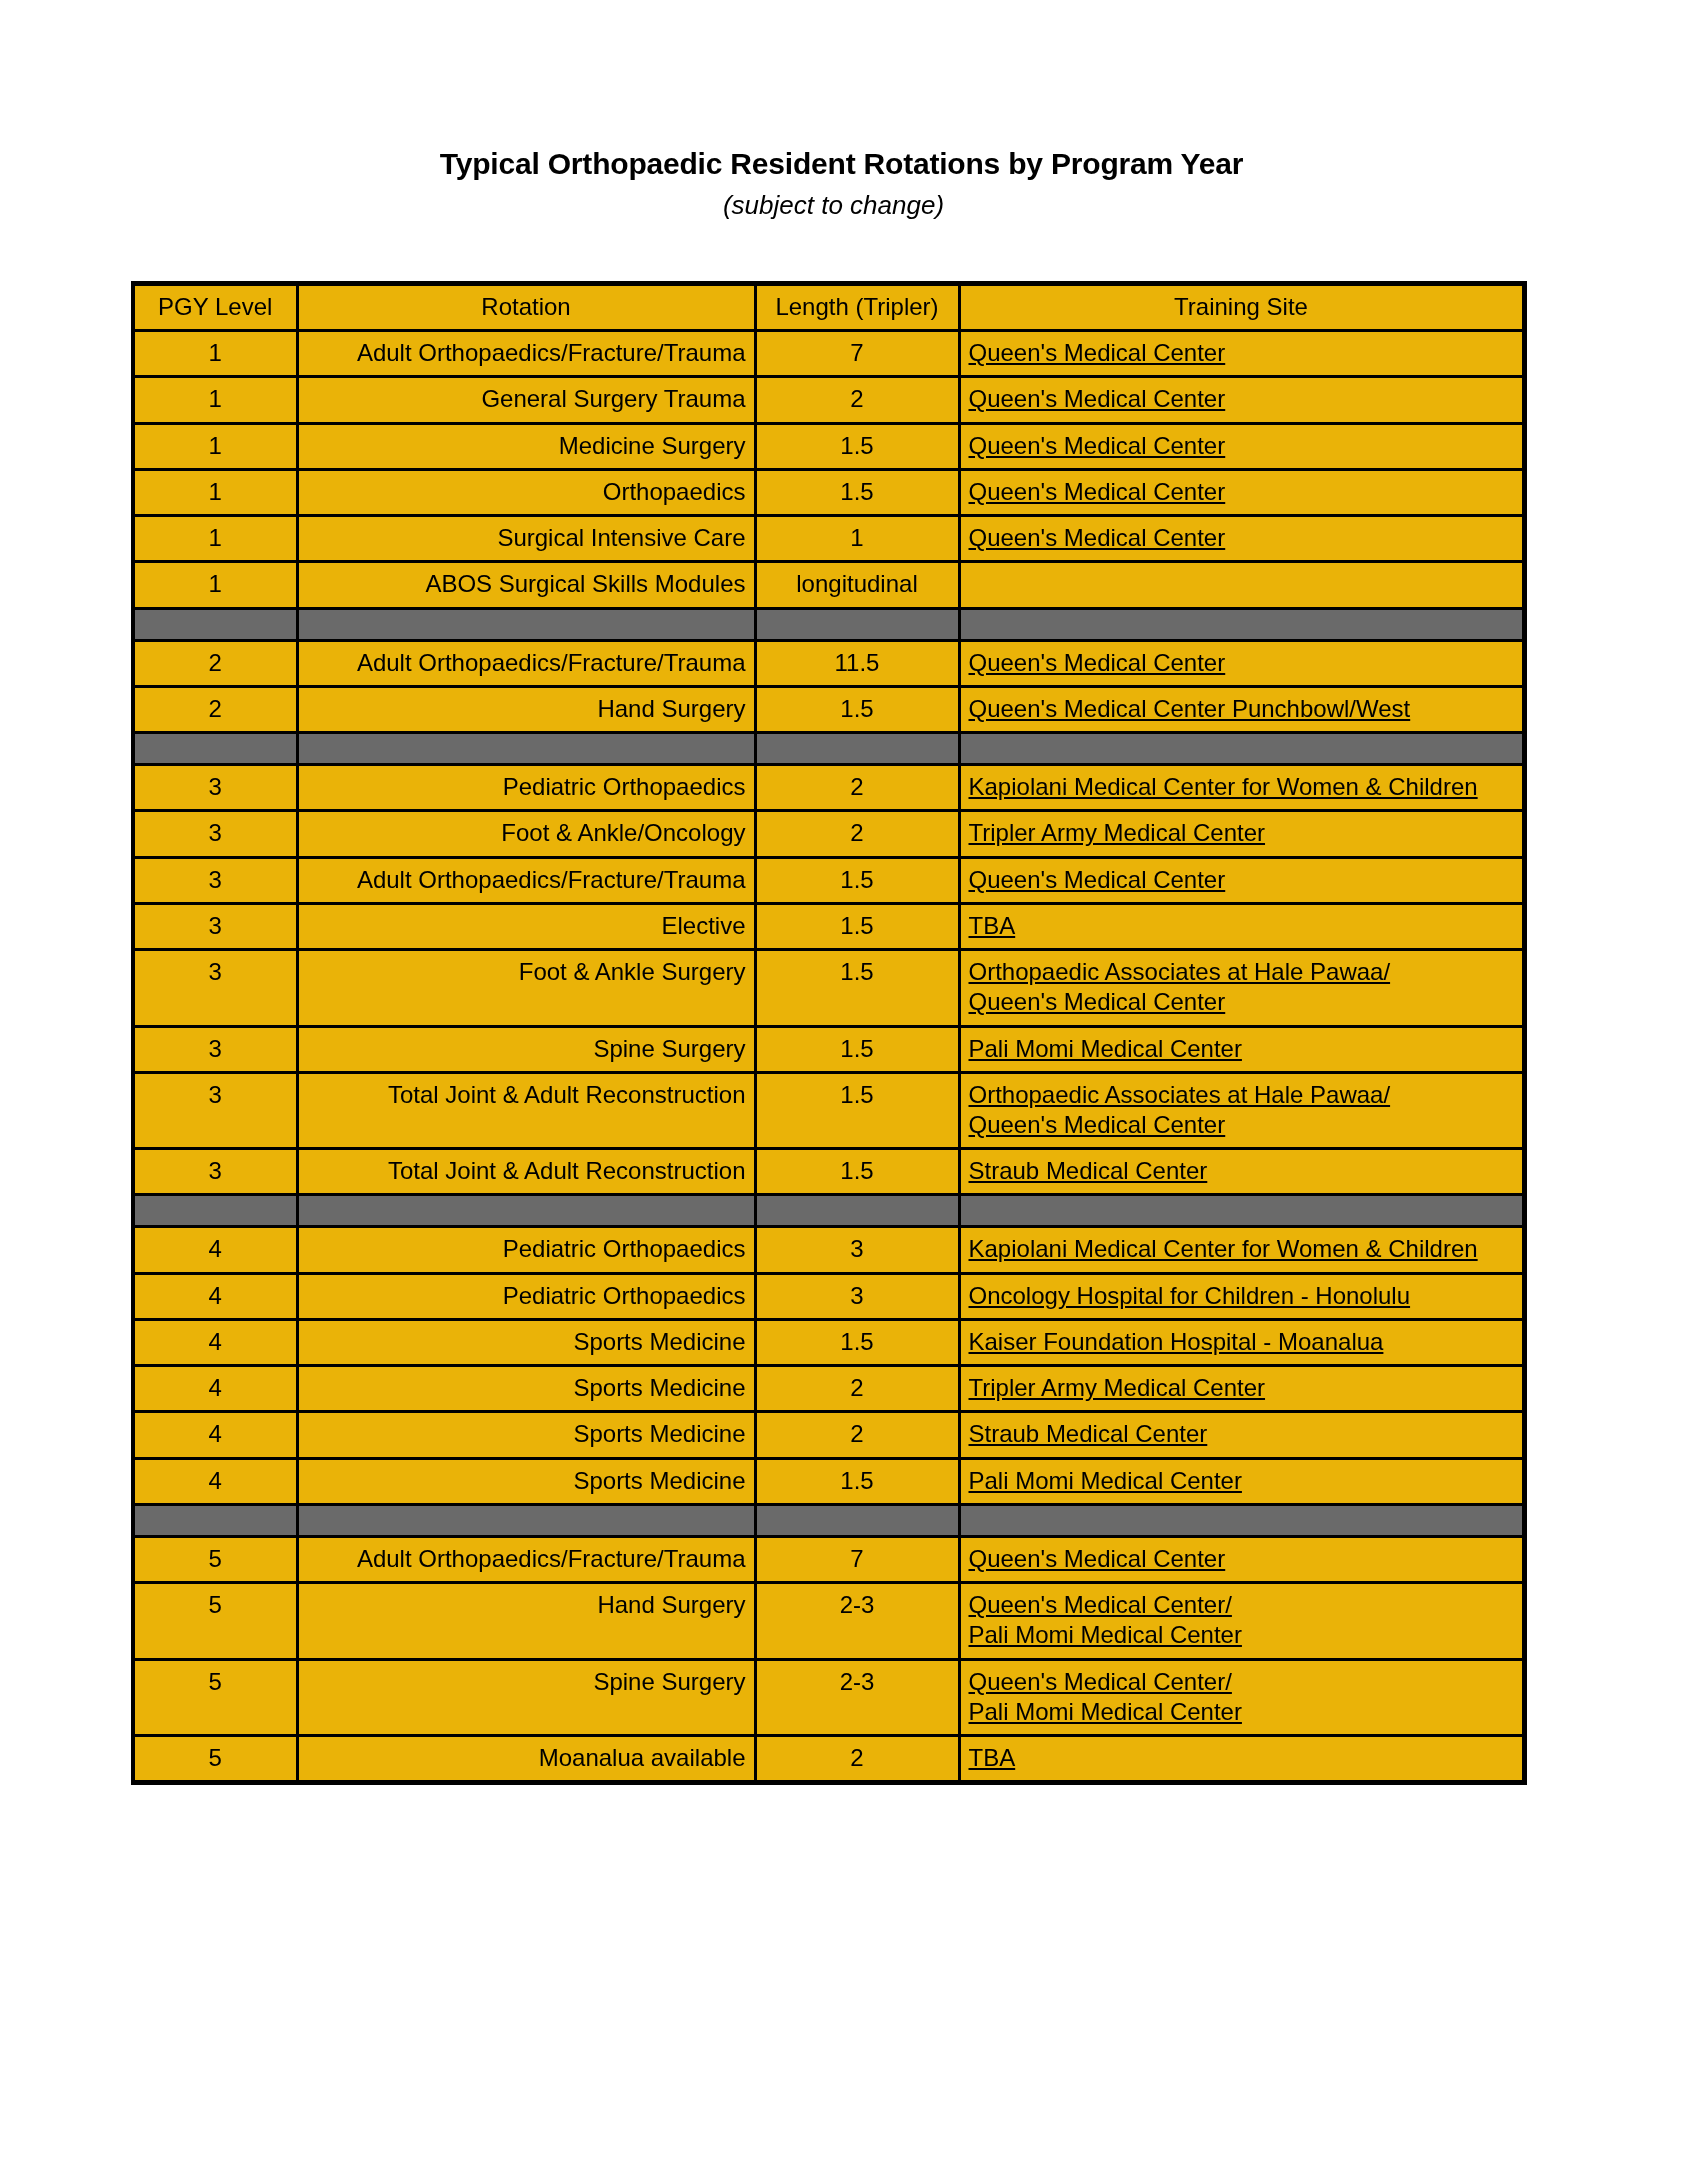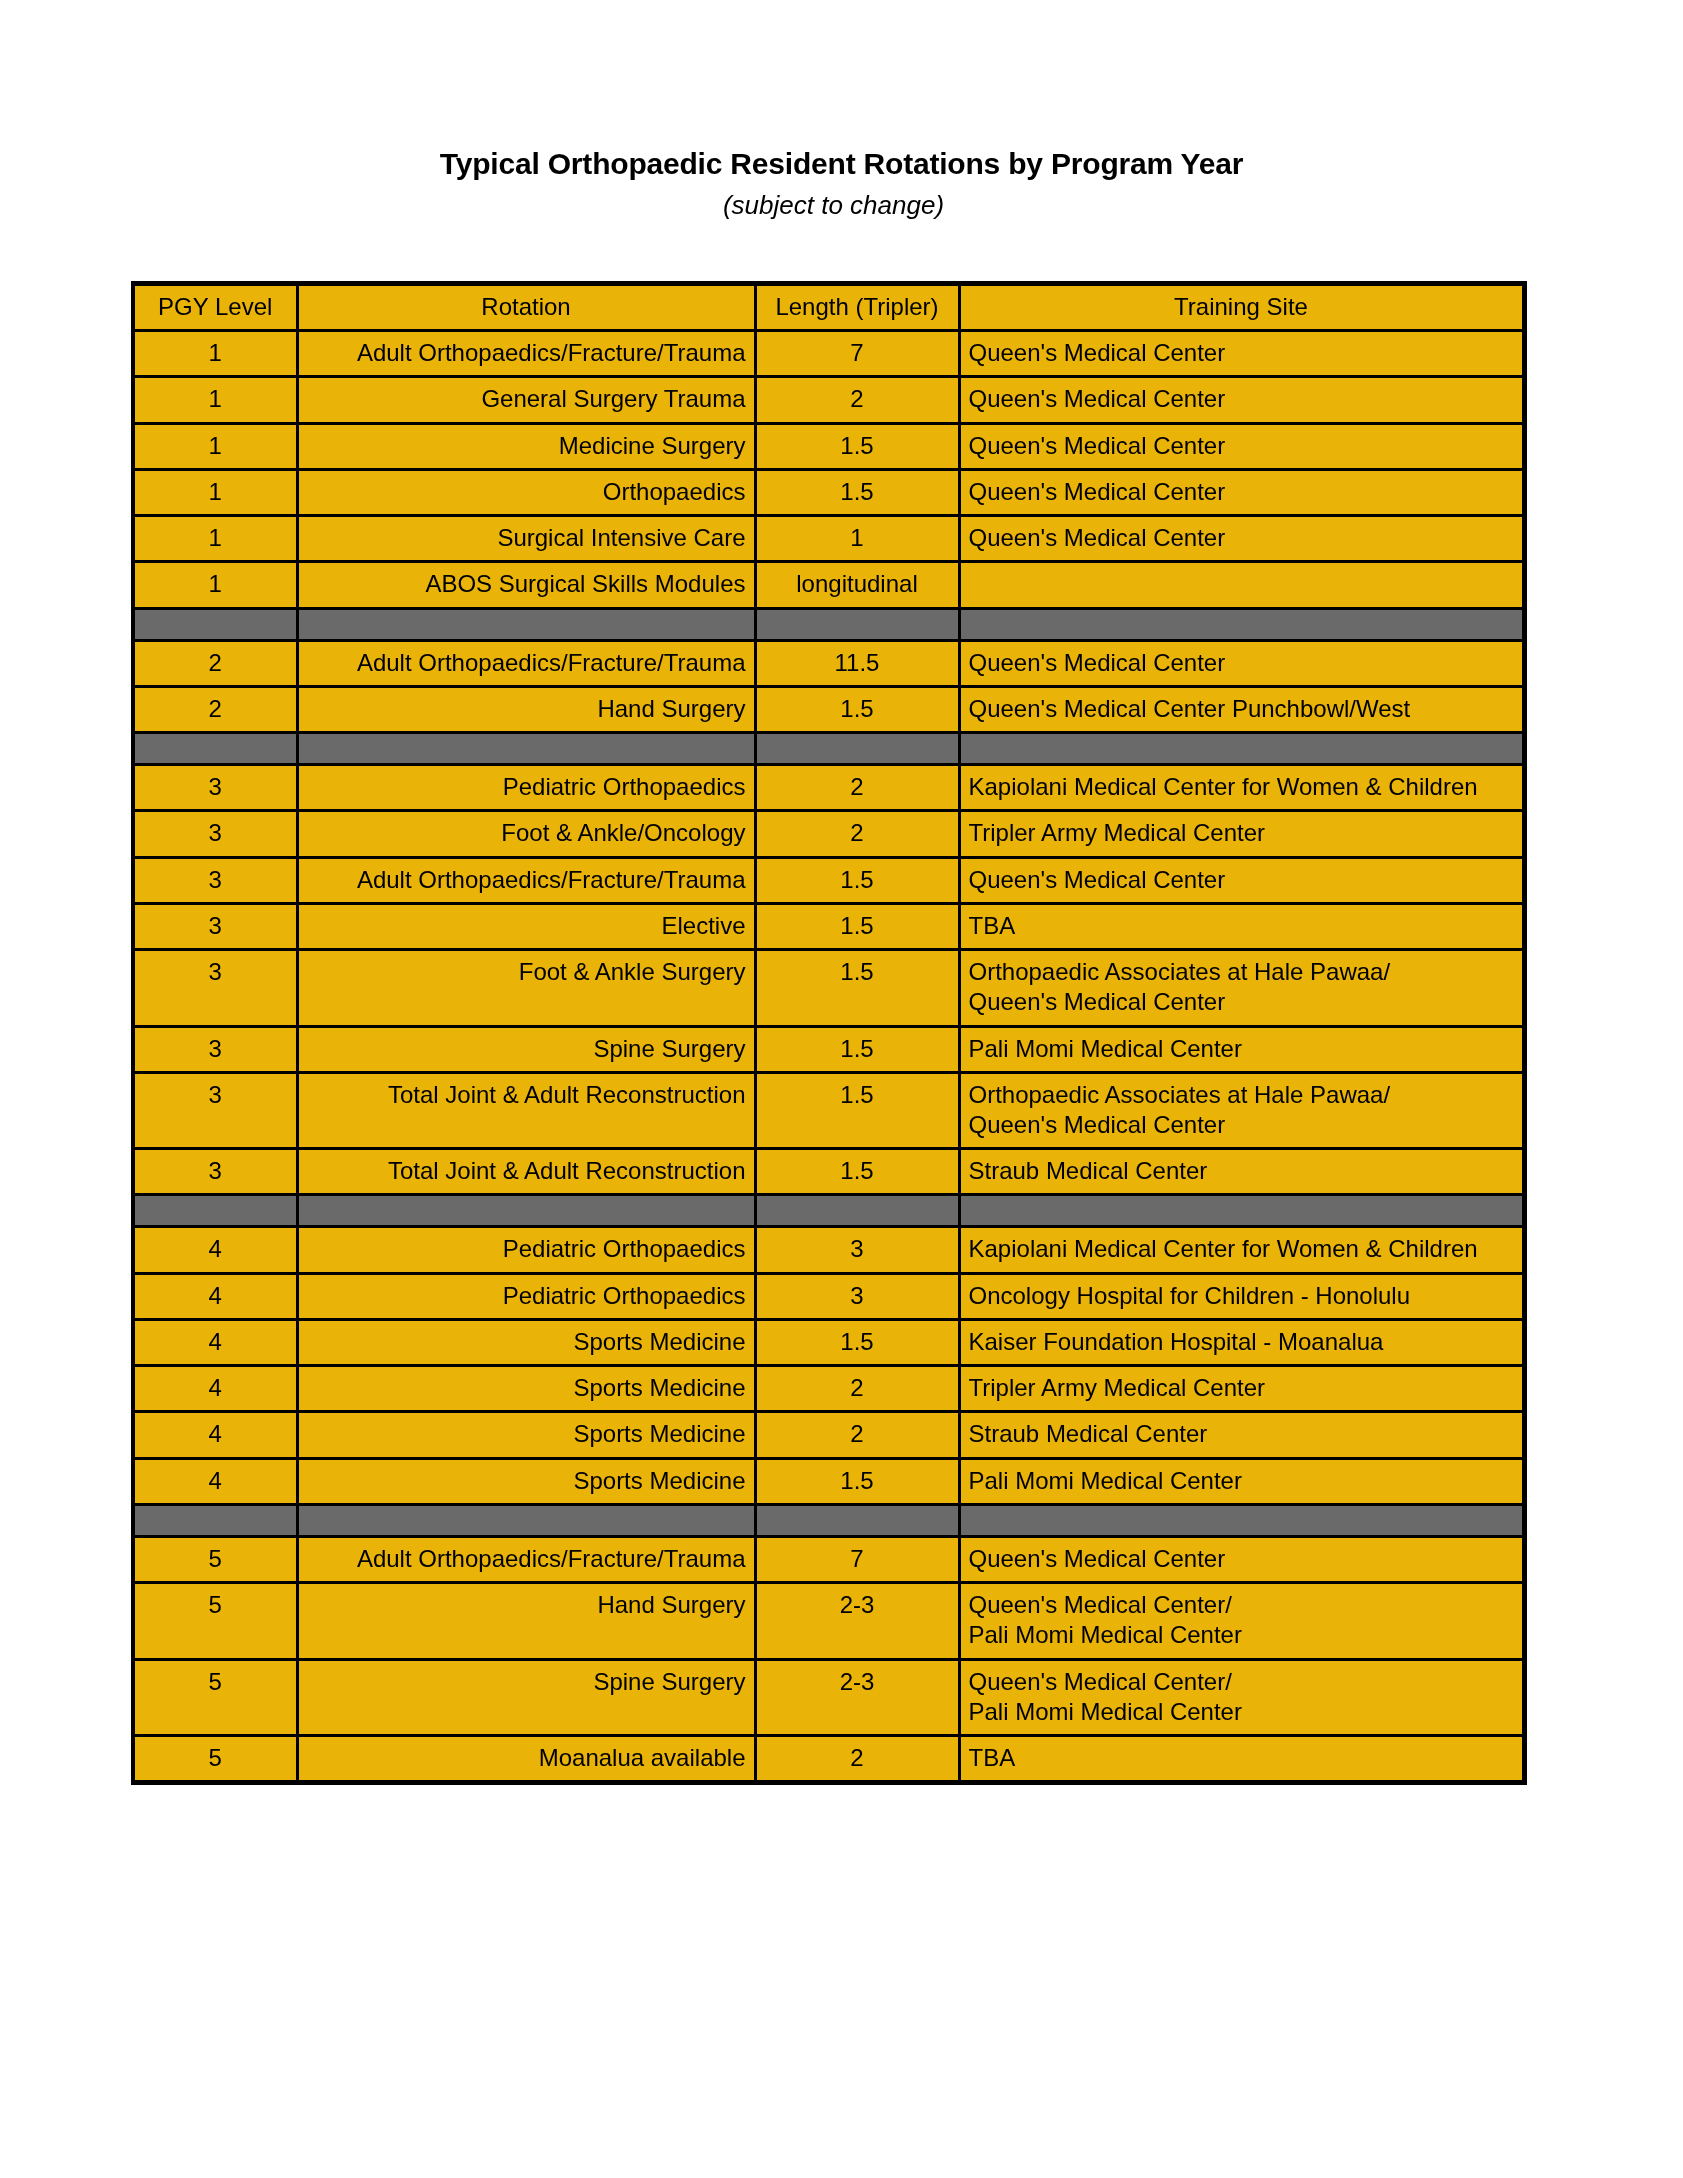--- a/index.html
+++ b/index.html
@@ -99,21 +99,21 @@
   
   tr.sep td {
     background: #6a6a6a;
     height: 32px;
     padding: 0;
     border-bottom: 3px solid #000;
   }
   tr.sep td:last-child { border-right: none; }
 
   
-  .nowrap-line { display: block; white-space: nowrap; }
+  .nowrap-line { display: block; white-space: nowrap; text-decoration: underline; }
 </style>
 </head>
 <body>
 
 <div class="page">
 
   <div class="title-block">
     <h1 class="doc-title">Typical Orthopaedic Resident Rotations by Program Year</h1>
     <div class="doc-subtitle">(subject to change)</div>
   </div>

